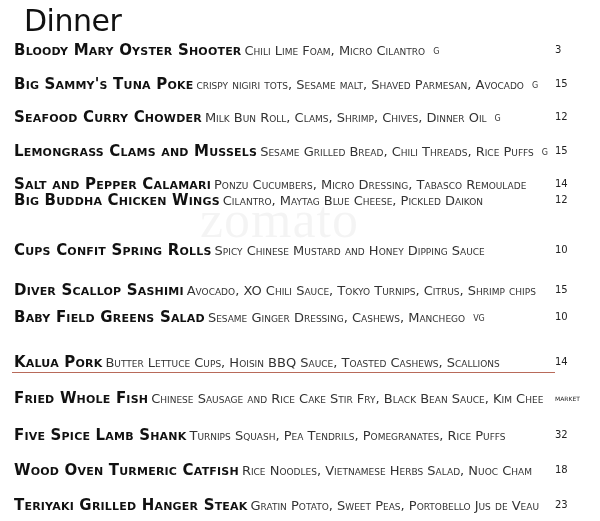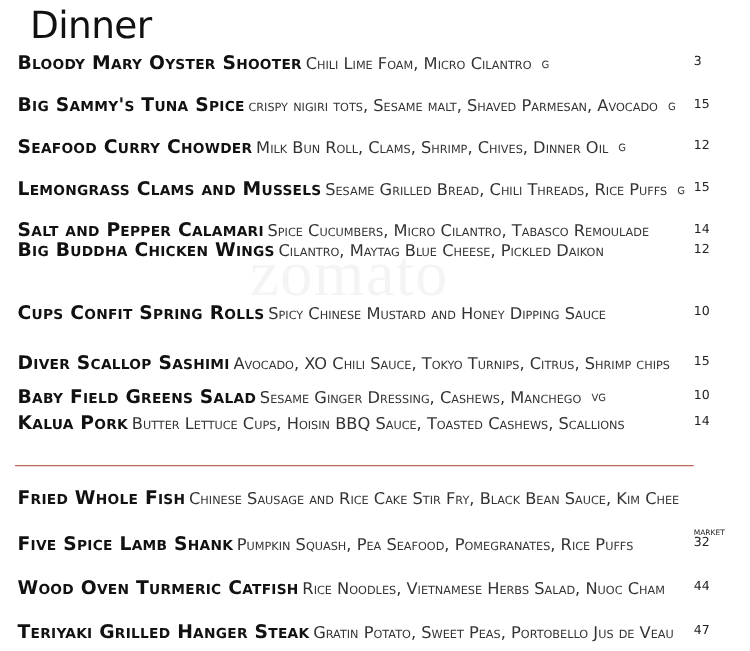--- a/index.html
+++ b/index.html
@@ -78,21 +78,20 @@
       top: 0;
       font-family: "DejaVu Sans", sans-serif;
       font-size: 10px;
       color: #222;
       line-height: 20px;
     }
     .price.market {
       font-variant: small-caps;
       font-size: 9px;
       left: 541px;
-      margin-top: 28px;
     }
     .divider {
       position: absolute;
       left: 12px;
       top: 372px;
       width: 543px;
       height: 1px;
       background: #b86a5a;
     }
   </style>
@@ -100,66 +99,66 @@
 <body>
 
 <div class="title">Dinner</div>
 <div class="watermark">zomato</div>
 
 <div class="row" style="top:40px">
   <span class="name">Bloody Mary Oyster Shooter</span><span class="desc">Chili Lime Foam, Micro Cilantro</span><span class="tag">G</span>
   <span class="price">3</span>
 </div>
 <div class="row" style="top:74px">
-  <span class="name">Big Sammy's Tuna Spice</span><span class="desc">crispy nigiri tots, Sesame malt, Shaved Parmesan, Avocado</span><span class="tag">G</span>
+  <span class="name">Big Sammy's Tuna Poke</span><span class="desc">crispy nigiri tots, Sesame malt, Shaved Parmesan, Avocado</span><span class="tag">G</span>
   <span class="price">15</span>
 </div>
 <div class="row" style="top:107px">
   <span class="name">Seafood Curry Chowder</span><span class="desc">Milk Bun Roll, Clams, Shrimp, Chives, Dinner Oil</span><span class="tag">G</span>
   <span class="price">12</span>
 </div>
 <div class="row" style="top:141px">
   <span class="name">Lemongrass Clams and Mussels</span><span class="desc">Sesame Grilled Bread, Chili Threads, Rice Puffs</span><span class="tag">G</span>
   <span class="price">15</span>
 </div>
 <div class="row" style="top:174px">
-  <span class="name">Salt and Pepper Calamari</span><span class="desc">Spice Cucumbers, Micro Cilantro, Tabasco Remoulade</span><span class="tag"></span>
+  <span class="name">Salt and Pepper Calamari</span><span class="desc">Ponzu Cucumbers, Micro Dressing, Tabasco Remoulade</span><span class="tag"></span>
   <span class="price">14</span>
 </div>
 <div class="row" style="top:190px">
   <span class="name">Big Buddha Chicken Wings</span><span class="desc">Cilantro, Maytag Blue Cheese, Pickled Daikon</span><span class="tag"></span>
   <span class="price">12</span>
 </div>
 <div class="row" style="top:240px">
   <span class="name">Cups Confit Spring Rolls</span><span class="desc">Spicy Chinese Mustard and Honey Dipping Sauce</span><span class="tag"></span>
   <span class="price">10</span>
 </div>
 <div class="row" style="top:280px">
   <span class="name">Diver Scallop Sashimi</span><span class="desc">Avocado, XO Chili Sauce, Tokyo Turnips, Citrus, Shrimp chips</span><span class="tag"></span>
   <span class="price">15</span>
 </div>
 <div class="row" style="top:307px">
   <span class="name">Baby Field Greens Salad</span><span class="desc">Sesame Ginger Dressing, Cashews, Manchego</span><span class="tag">VG</span>
   <span class="price">10</span>
 </div>
-<div class="row" style="top:328px">
+<div class="row" style="top:352px">
   <span class="name">Kalua Pork</span><span class="desc">Butter Lettuce Cups, Hoisin BBQ Sauce, Toasted Cashews, Scallions</span><span class="tag"></span>
   <span class="price">14</span>
 </div>
 
 <div class="divider"></div>
 
 <div class="row" style="top:388px">
   <span class="name">Fried Whole Fish</span><span class="desc">Chinese Sausage and Rice Cake Stir Fry, Black Bean Sauce, Kim Chee</span><span class="tag"></span>
   <span class="price market">market</span>
 </div>
 <div class="row" style="top:425px">
-  <span class="name">Five Spice Lamb Shank</span><span class="desc">Pumpkin Squash, Pea Seafood, Pomegranates, Rice Puffs</span><span class="tag"></span>
+  <span class="name">Five Spice Lamb Shank</span><span class="desc">Turnips Squash, Pea Tendrils, Pomegranates, Rice Puffs</span><span class="tag"></span>
   <span class="price">32</span>
 </div>
 <div class="row" style="top:460px">
   <span class="name">Wood Oven Turmeric Catfish</span><span class="desc">Rice Noodles, Vietnamese Herbs Salad, Nuoc Cham</span><span class="tag"></span>
-  <span class="price">44</span>
+  <span class="price">18</span>
 </div>
 <div class="row" style="top:495px">
   <span class="name">Teriyaki Grilled Hanger Steak</span><span class="desc">Gratin Potato, Sweet Peas, Portobello Jus de Veau</span><span class="tag"></span>
-  <span class="price">47</span>
+  <span class="price">23</span>
 </div>
 
 </body></html>

